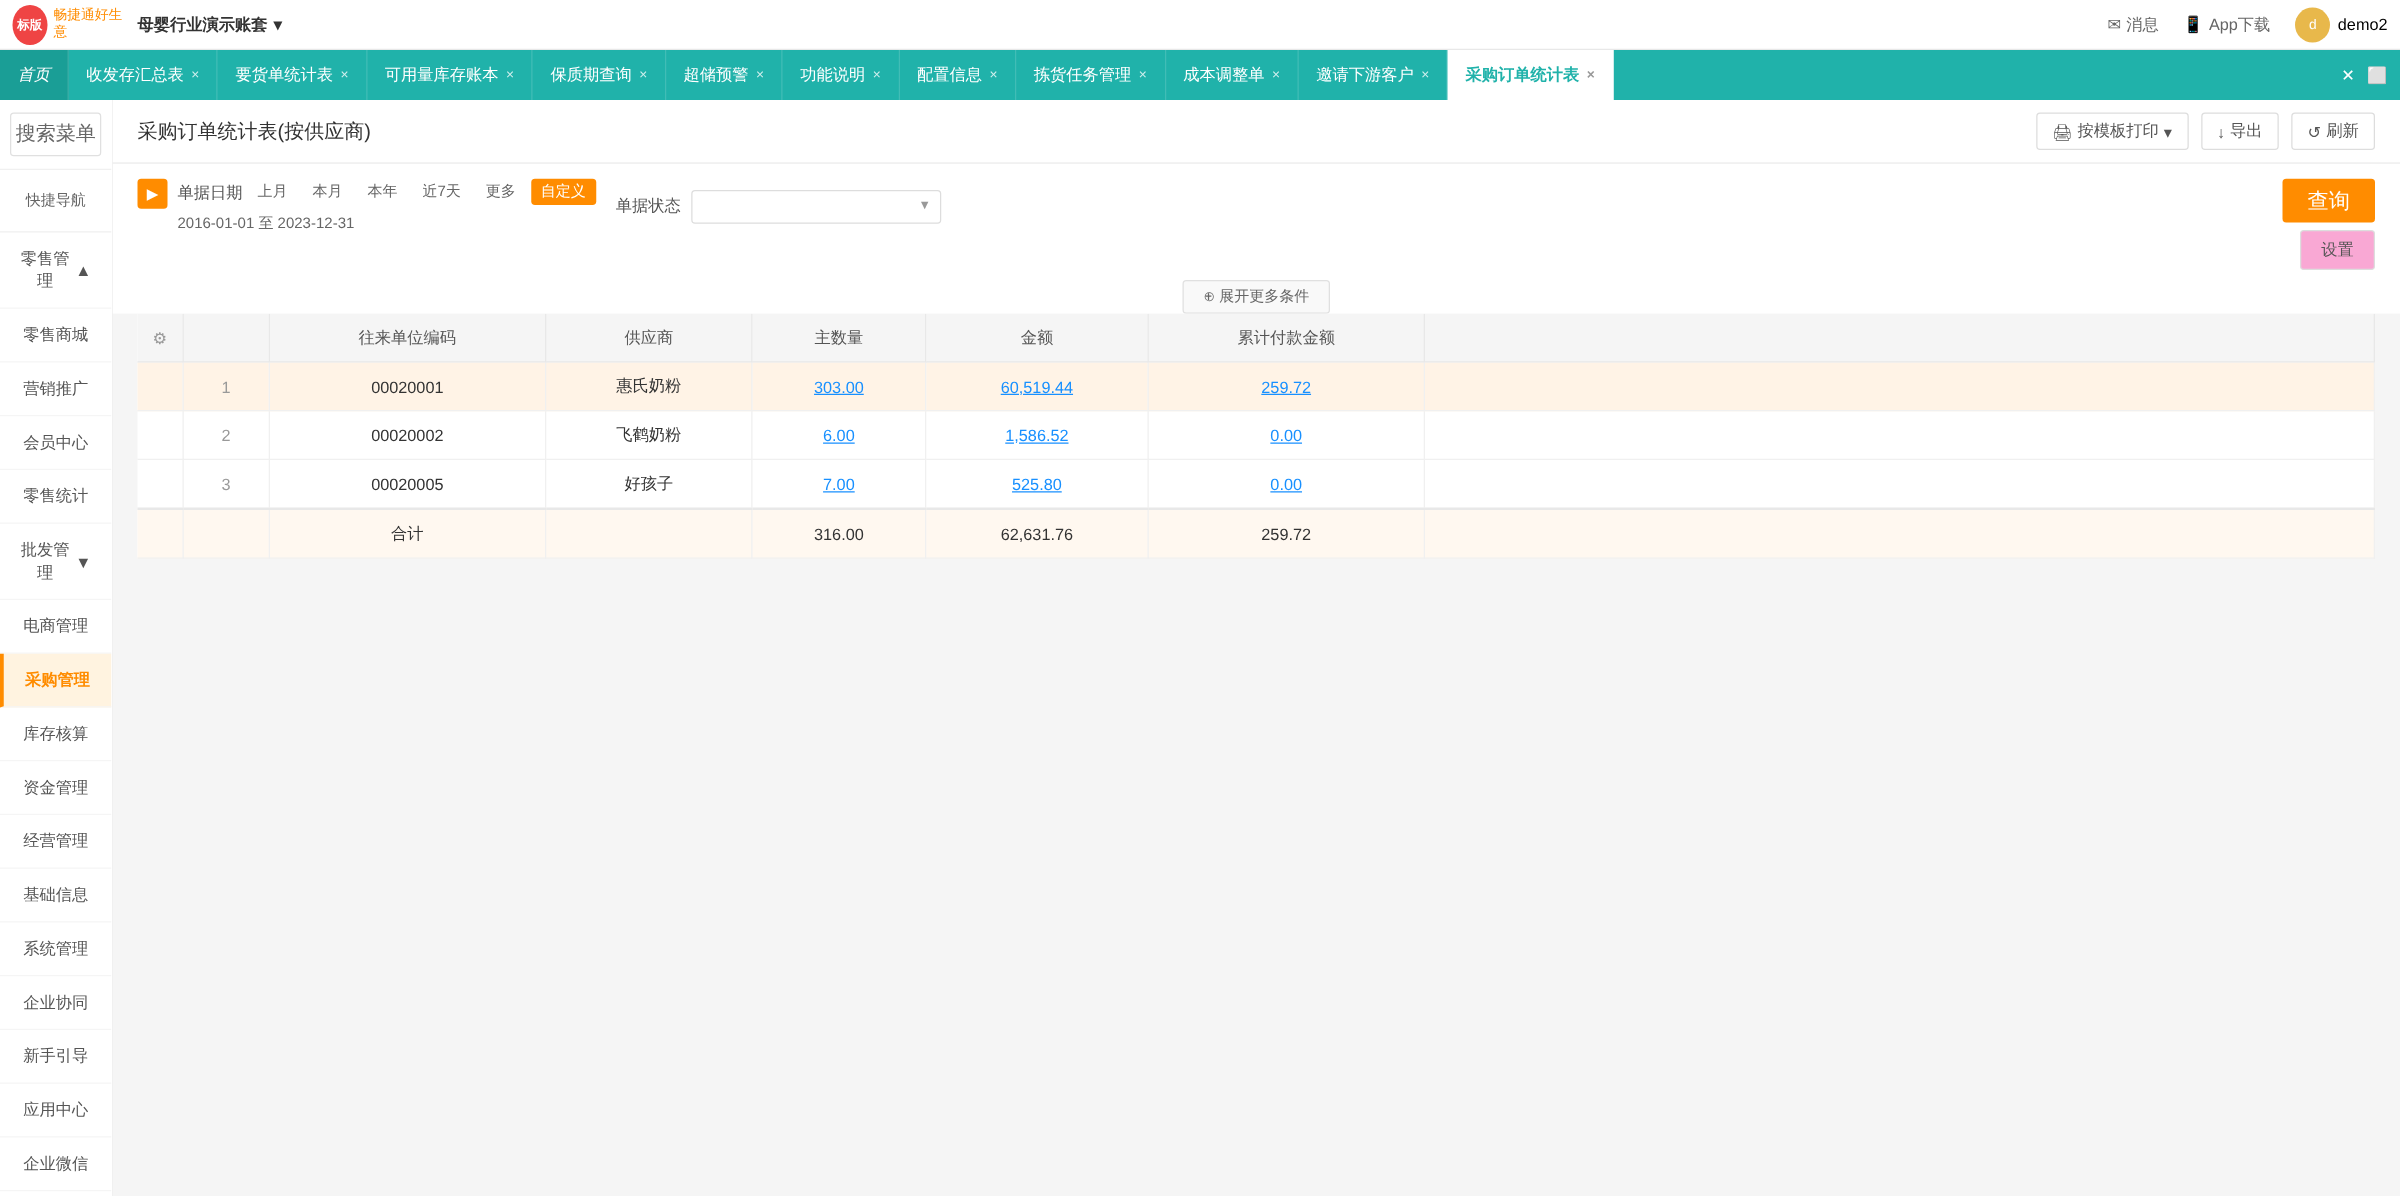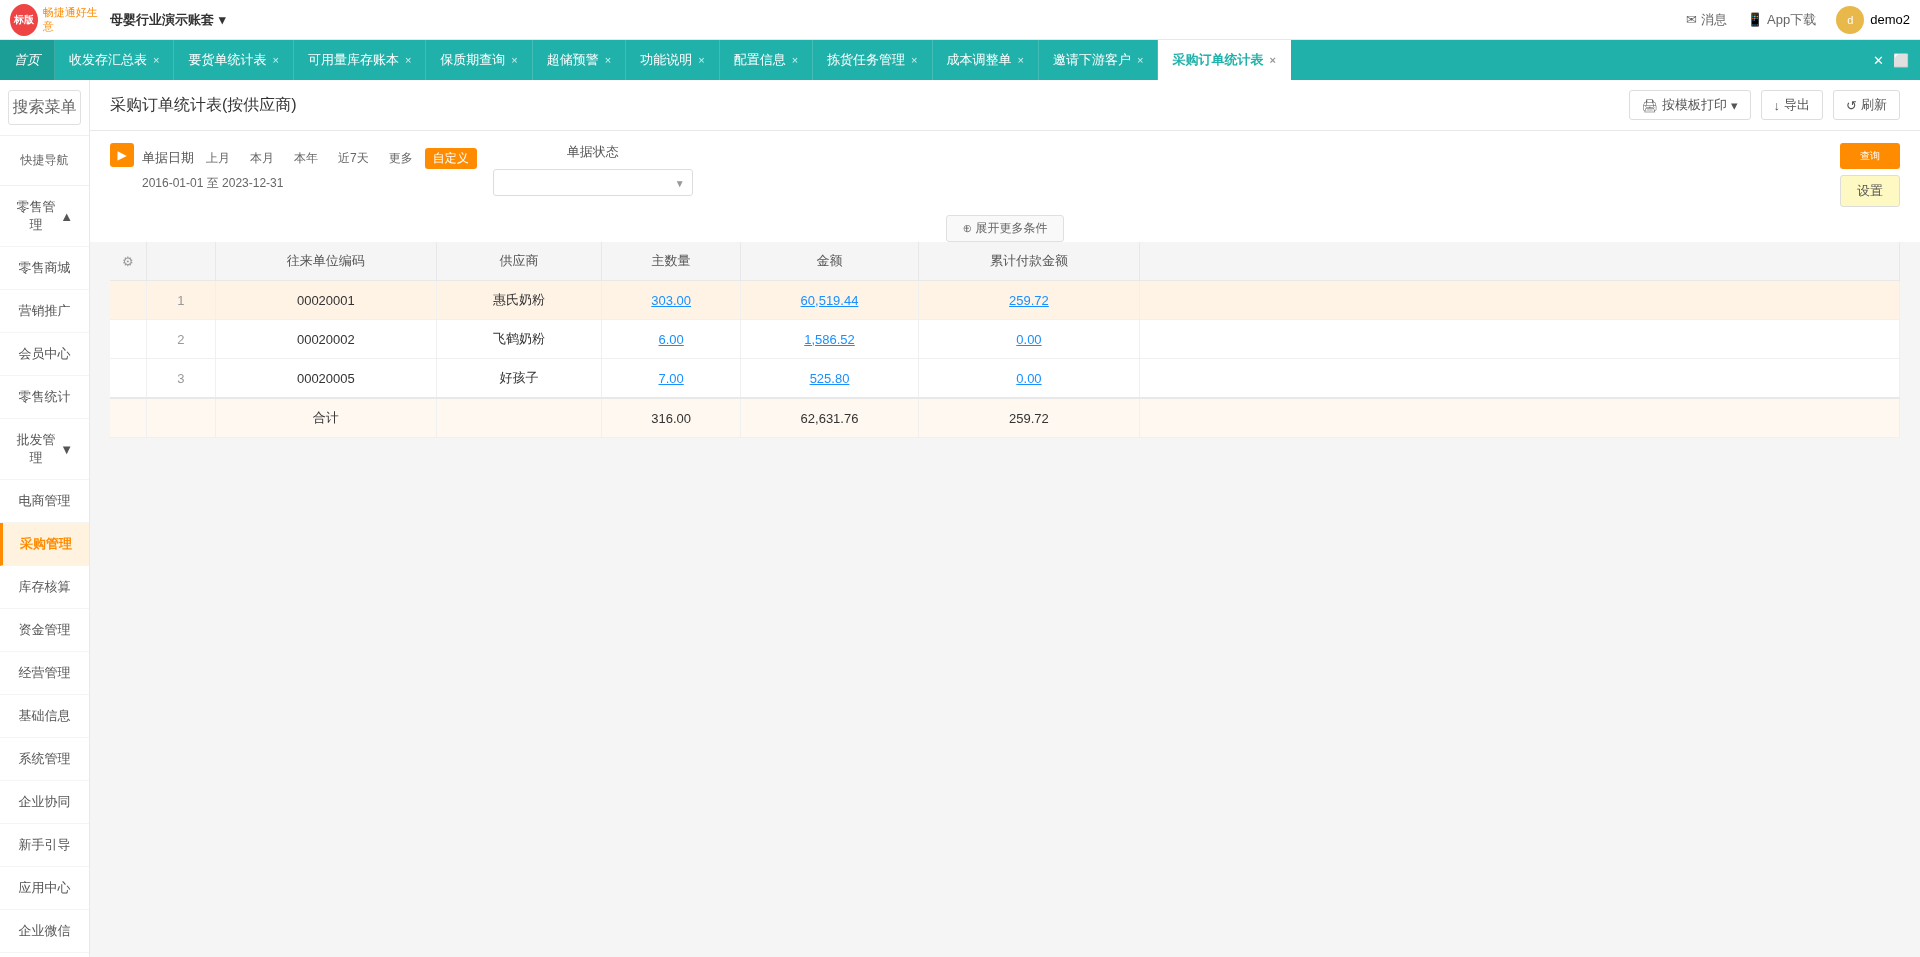--- a/index.html
+++ b/index.html
@@ -55,32 +55,32 @@
     
     .content-area { flex: 1; overflow: hidden; display: flex; flex-direction: column; }
 
     
     .page-header { padding: 10px 20px; background: #fff; display: flex; align-items: center; justify-content: space-between; border-bottom: 1px solid #e8e8e8; }
     .page-title { font-size: 16px; font-weight: normal; color: #333; }
     .page-header-actions { display: flex; align-items: center; gap: 10px; }
     .btn-print { display: flex; align-items: center; gap: 4px; padding: 5px 12px; border: 1px solid #ddd; background: #fff; border-radius: 3px; cursor: pointer; font-size: 13px; color: #555; }
     .btn-export { display: flex; align-items: center; gap: 4px; padding: 5px 12px; border: 1px solid #ddd; background: #fff; border-radius: 3px; cursor: pointer; font-size: 13px; color: #555; }
     .btn-refresh { display: flex; align-items: center; gap: 4px; padding: 5px 12px; border: 1px solid #ddd; background: #fff; border-radius: 3px; cursor: pointer; font-size: 13px; color: #555; }
-    .filter-group { display: flex; align-items: center; gap: 8px; flex-direction: column; }
+    .filter-group { display: flex; align-items: center; gap: 8px; }
     .filter-label { font-size: 13px; color: #555; white-space: nowrap; }
     .date-shortcuts { display: flex; align-items: center; gap: 4px; }
     .date-shortcut { padding: 2px 8px; border: none; background: none; cursor: pointer; font-size: 12px; color: #666; }
     .custom-date-badge { padding: 2px 8px; background: #ff8c00; color: white; border-radius: 3px; font-size: 12px; cursor: pointer; }
     .date-range { font-size: 12px; color: #666; margin-top: 4px; }
     .select-box { padding: 5px 28px 5px 8px; border: 1px solid #ddd; border-radius: 3px; background: #fff; font-size: 13px; color: #555; min-width: 200px; appearance: none; cursor: pointer; }
     .select-wrapper { position: relative; }
     .select-wrapper::after { content: '▼'; position: absolute; right: 8px; top: 50%; transform: translateY(-50%); font-size: 10px; color: #999; pointer-events: none; }
     .filter-input { padding: 5px 8px; border: 1px solid #ddd; border-radius: 3px; font-size: 13px; width: 200px; }
-    .btn-query { padding: 6px 20px; background: #ff8c00; color: white; border: none; border-radius: 3px; cursor: pointer; font-size: 10px; }
-    .btn-setting { padding: 6px 16px; background: #fef9c3; color: #555; border: 1px solid #ddd; border-radius: 3px; cursor: pointer; font-size: 13px; }
+    .btn-query { padding: 6px 20px; background: #ff8c00; color: white; border: none; border-radius: 3px; cursor: pointer; font-size: 17px; }
+    .btn-setting { padding: 6px 16px; background: #f9a8d4; color: #555; border: 1px solid #ddd; border-radius: 3px; cursor: pointer; font-size: 13px; }
     .query-btns { display: flex; flex-direction: column; gap: 6px; align-items: flex-end; }
     .expand-more { text-align: center; margin-top: 8px; }
     .expand-more-btn { padding: 4px 16px; border: 1px solid #e0e0e0; background: #f9f9f9; border-radius: 3px; cursor: pointer; font-size: 12px; color: #666; }
 
     
     .toggle-arrow { width: 24px; height: 24px; background: #ff8c00; border-radius: 3px; display: flex; align-items: center; justify-content: center; cursor: pointer; color: white; font-size: 12px; margin-right: 8px; flex-shrink: 0; }
 
     
     .table-container { flex: 1; overflow: auto; padding: 0 20px 20px; background: #f5f5f5; }
     .data-table { width: 100%; border-collapse: collapse; background: #fff; margin-top: 0; }

